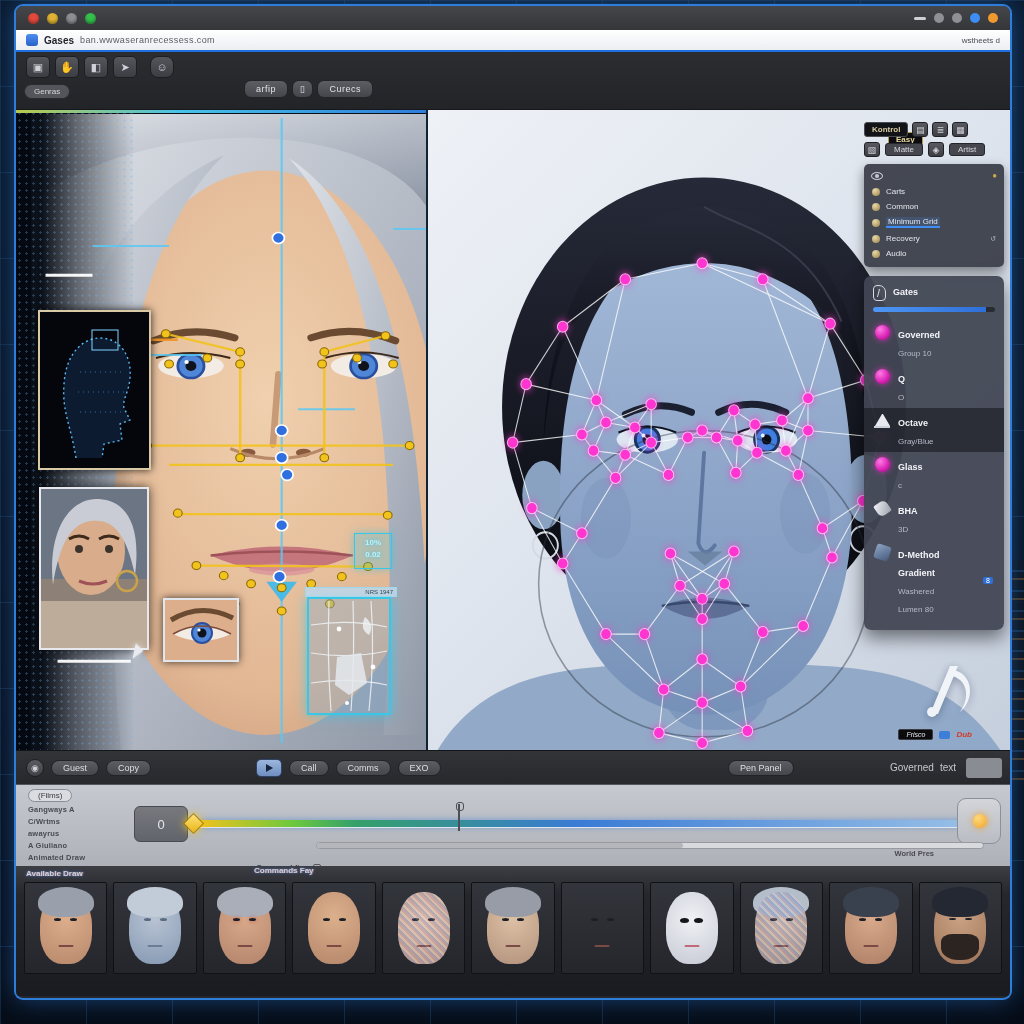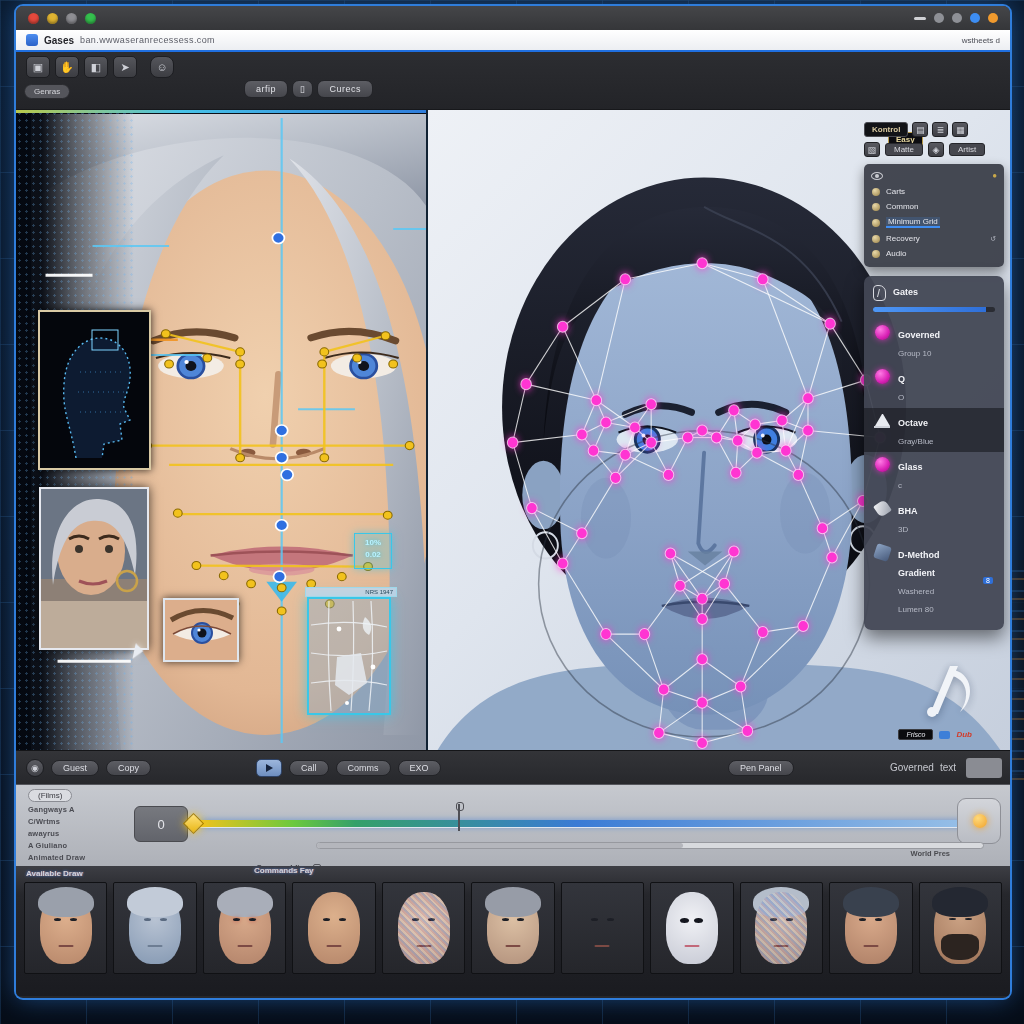--- a/index.html
+++ b/index.html
@@ -136,21 +136,21 @@
   .tlm-cap{position:absolute;right:9px;top:13px;width:44px;height:46px;background:linear-gradient(#d3d5da,#b9bcc3);
     border-radius:9px;border:1px solid #8e9097;}
   .tlm-capdot{position:absolute;left:15px;top:15px;width:14px;height:14px;border-radius:50%;
     background:radial-gradient(circle at 35% 30%,#ffd97a,#f0a22b);box-shadow:0 0 7px rgba(240,162,43,.95);}
   .tlm-pin{position:absolute;left:442px;top:19px;width:2px;height:27px;background:#4e4f55;}
   .tlm-pin::before{content:"";position:absolute;left:-2px;top:-2px;width:6px;height:7px;border:1.5px solid #4e4f55;border-radius:3px;}
   .tlm-scroll{position:absolute;left:300px;top:57px;width:668px;height:7px;background:#d8dade;border-radius:4px;border:1px solid #97999f;}
   .tlm-scroll>div{width:55%;height:100%;background:#b4b6bc;border-radius:4px;}
   .tlm-center{position:absolute;left:240px;top:78px;display:flex;gap:5px;align-items:center;color:#3d3e44;font-weight:bold;}
   .tlm-sq{width:8px;height:8px;border:1.5px solid #55565c;border-radius:2px;}
-  .tlm-right{position:absolute;right:60px;top:64px;color:#4a4b50;font-size:7.5px;font-weight:bold;}
+  .tlm-right{position:absolute;right:76px;top:64px;color:#4a4b50;font-size:7.5px;font-weight:bold;}
   
   .strip{height:130px;background:linear-gradient(#3d3e44 0%,#26272c 22%,#1a1b20 100%);position:relative;padding:16px 8px 0;}
   .strip-h-left{position:absolute;left:10px;top:3px;font-size:8px;font-weight:bold;color:#d3d5dd;
     text-shadow:0 0 3px rgba(80,140,255,.9),1px 0 0 rgba(255,120,40,.5);}
   .strip-h-center{position:absolute;left:238px;top:0px;font-size:8px;font-weight:bold;color:#cfd2da;
     text-shadow:0 0 3px rgba(80,140,255,.9),1px 0 0 rgba(255,120,40,.5);}
   .cells{display:flex;gap:6px;height:92px;}
   .cell{flex:1 1 0;background:linear-gradient(#33353c,#25262b);border:1px solid #101114;border-radius:2px;
     position:relative;overflow:hidden;}
   .th-face{position:absolute;left:50%;top:9px;transform:translateX(-50%);width:52px;height:72px;

